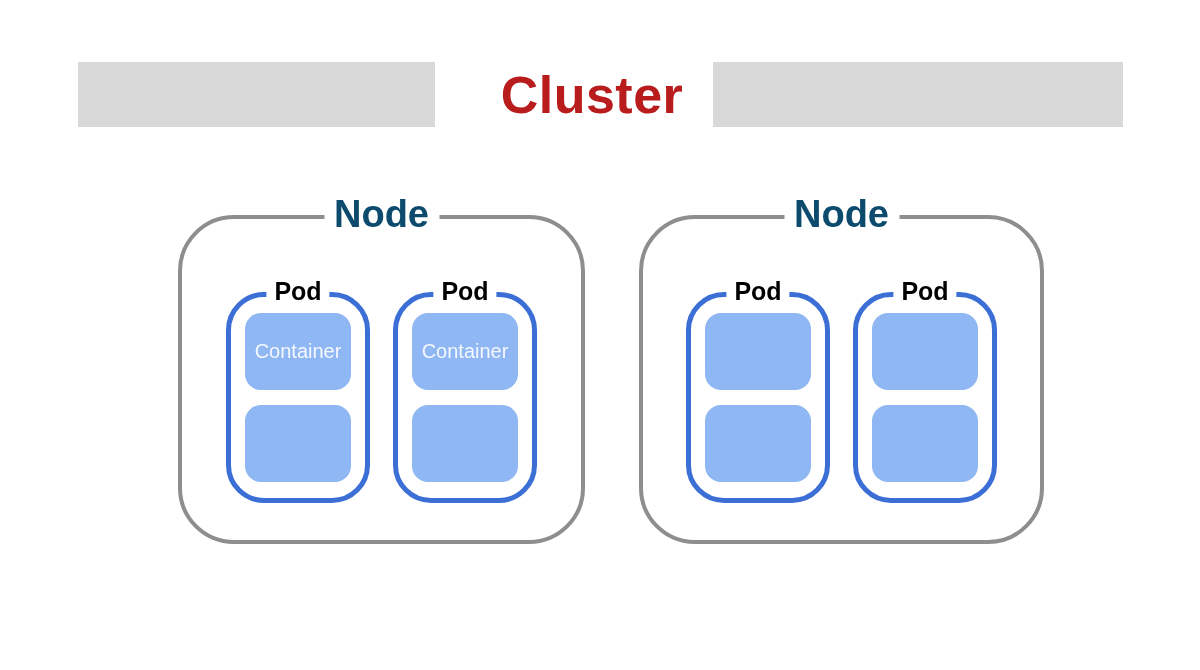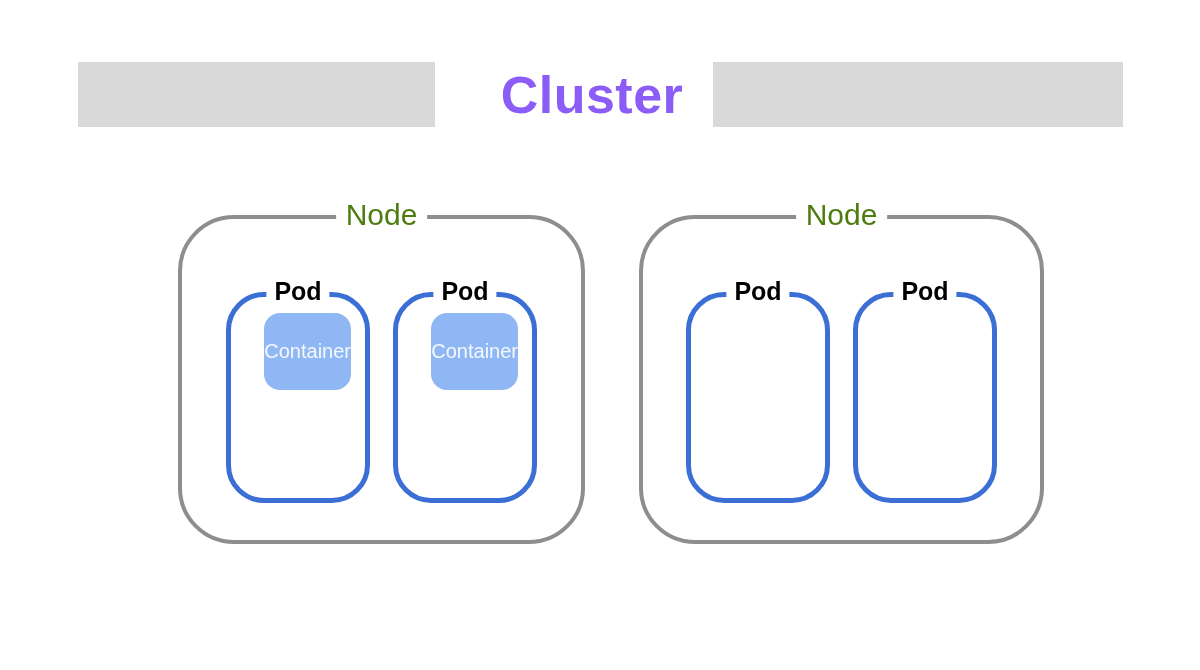--- a/index.html
+++ b/index.html
@@ -33,21 +33,21 @@
     height: 65px;
     margin: 0;
     box-sizing: border-box;
     padding-left: 36px;
     display: flex;
     align-items: center;
     justify-content: center;
     font-size: 52px;
     font-weight: bold;
     letter-spacing: 0.5px;
-    color: #8b5cf6;
+    color: #b91c1c;
     white-space: nowrap;
   }
 
   
   .node {
     position: absolute;
     top: 215px;
     height: 329px;
     box-sizing: border-box;
     border: 4px solid #8e8e8e;
@@ -57,24 +57,24 @@
   .node-1 { left: 178px; width: 407px; }
   .node-2 { left: 639px; width: 405px; }
 
   .node-label {
     position: absolute;
     top: -4px;
     left: 50%;
     transform: translate(-50%, -50%);
     background: #ffffff;
     padding: 0 10px;
-    font-size: 30px;
-    font-weight: normal;
+    font-size: 38px;
+    font-weight: bold;
     line-height: 1.05;
-    color: #4d7c0f;
+    color: #0c4a6e;
     white-space: nowrap;
   }
 
   
   .pods {
     position: absolute;
     left: 0;
     right: 0;
     top: 0;
     bottom: 0;
@@ -88,21 +88,20 @@
     width: 144px;
     height: 211px;
     box-sizing: border-box;
     border: 5px solid #3b6fd6;
     border-radius: 38px;
     background: #ffffff;
     display: flex;
     flex-direction: column;
     gap: 15px;
     padding: 16px 14px;
-    align-items: flex-end;
   }
   .pod-label {
     position: absolute;
     top: -5px;
     left: 50%;
     transform: translate(-50%, -50%);
     background: #ffffff;
     padding: 0 8px;
     font-size: 25px;
     font-weight: bold;

